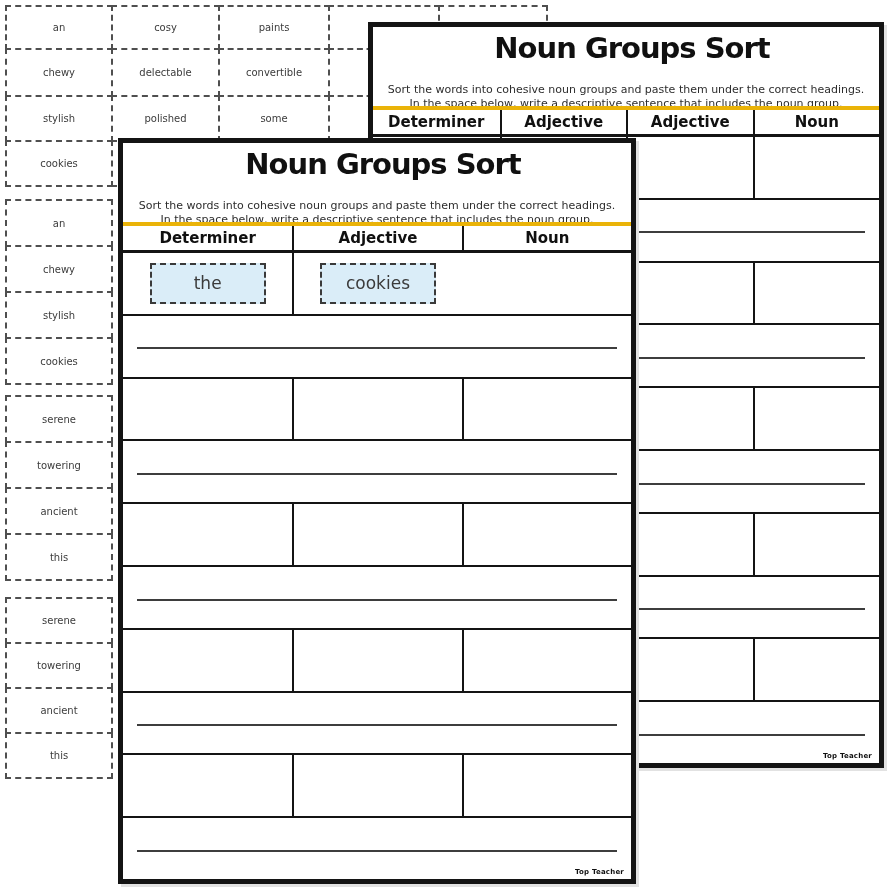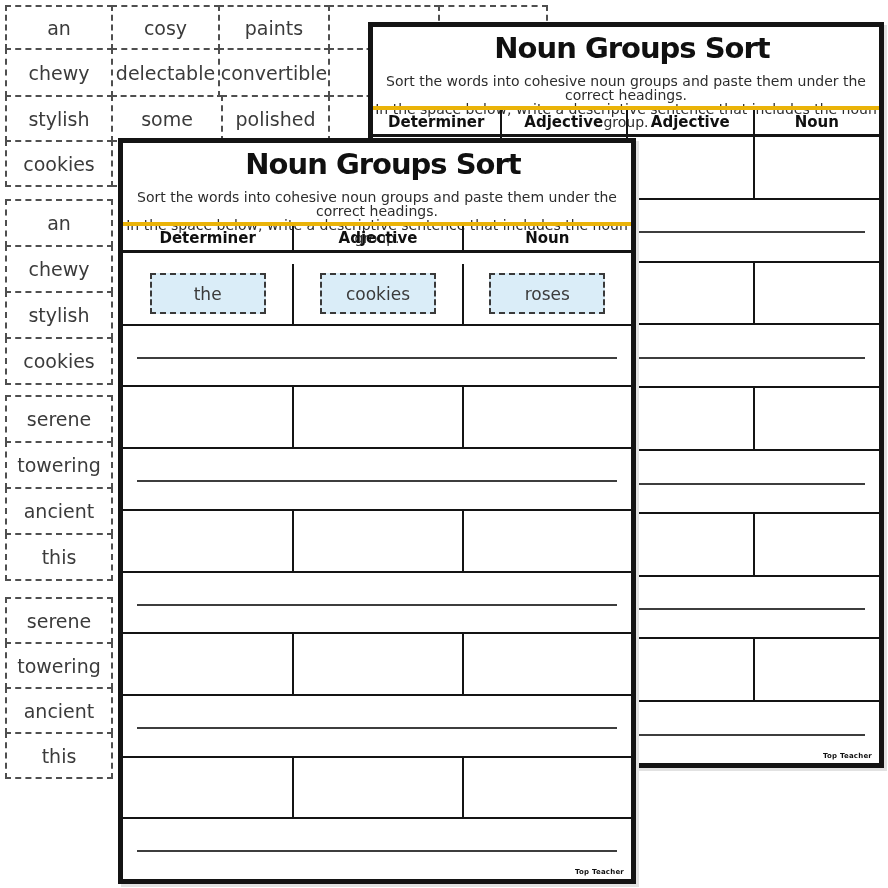--- a/index.html
+++ b/index.html
@@ -10,21 +10,21 @@
   }
   .canvas { position: relative; width: 888px; height: 888px; background: #ffffff; overflow: hidden; }
 
   
   .top-grid { position: absolute; left: 5px; top: 5px; display: flex; flex-direction: column; }
   .grid-row { display: flex; }
   .grid-row + .grid-row { margin-top: -2px; }
   .card {
     border: 2px dashed #4f4f4f; background: #ffffff;
     display: flex; align-items: center; justify-content: center;
-    font-size: 19px; color: #3b3b3b;
+    font-size: 10px; color: #3b3b3b;
   }
   .grid-row .card + .card { margin-left: -2px; }
 
   .card-group { position: absolute; left: 5px; display: flex; flex-direction: column; }
   .card-group .card { width: 108px; }
   .card-group .card + .card { margin-top: -2px; }
   .g0 { top: 199px; } .g1 { top: 395px; } .g2 { top: 597px; }
 
   
   .sheet {
@@ -33,21 +33,21 @@
     display: flex; flex-direction: column;
   }
   .back-sheet  { left: 368px; top: 22px;  width: 516px; height: 746px; }
   .front-sheet { left: 118px; top: 138px; width: 518px; height: 746px; }
 
   .title-block { height: 79px; padding-top: 5px; }
   .sheet-title {
     text-align: center; font-size: 29px; font-weight: bold;
     letter-spacing: -1px; line-height: 33px; color: #101010; padding-left: 12px;
   }
-  .sheet-instr { text-align: center; font-size: 14px; line-height: 13.8px; color: #2d2d2d; margin-top: 10px; }
+  .sheet-instr { text-align: center; font-size: 11px; line-height: 13.8px; color: #2d2d2d; margin-top: 18px; }
 
   .header-row { height: 31px; display: grid; border-top: 4px solid #eab308; border-bottom: 3px solid #141414; }
   .hcell { display: flex; align-items: center; justify-content: center; font-weight: bold; font-size: 15px; color: #101010; }
   .hcell + .hcell { border-left: 2px solid #141414; }
 
   .rows { flex: 1; display: flex; flex-direction: column; }
   .rows > div { flex: 1; border-bottom: 2px solid #141414; }
   .rows > div:last-child { border-bottom: none; }
   .row-cells { display: grid; }
   .cell { display: flex; align-items: center; justify-content: center; }
@@ -79,22 +79,22 @@
       </div>
       <div class="grid-row">
         <div class="card" style="width: 108px; height: 49px;">chewy</div>
         <div class="card" style="width: 109px; height: 49px;">delectable</div>
         <div class="card" style="width: 112px; height: 49px;">convertible</div>
         <div class="card" style="width: 112px; height: 49px;"></div>
         <div class="card" style="width: 110px; height: 49px;"></div>
       </div>
       <div class="grid-row">
         <div class="card" style="width: 108px; height: 47px;">stylish</div>
+        <div class="card" style="width: 109px; height: 47px;">polished</div>
         <div class="card" style="width: 112px; height: 47px;">some</div>
-        <div class="card" style="width: 109px; height: 47px;">polished</div>
         <div class="card" style="width: 112px; height: 47px;"></div>
         <div class="card" style="width: 110px; height: 47px;"></div>
       </div>
       <div class="grid-row">
         <div class="card" style="width: 108px; height: 47px;">cookies</div>
         <div class="card" style="width: 109px; height: 47px;"></div>
         <div class="card" style="width: 112px; height: 47px;"></div>
         <div class="card" style="width: 112px; height: 47px;"></div>
         <div class="card" style="width: 110px; height: 47px;"></div>
       </div>
@@ -190,30 +190,27 @@
         <div>Sort the words into cohesive noun groups and paste them under the correct headings.</div>
         <div>In the space below, write a descriptive sentence that includes the noun group.</div>
       </div>
     </div>
     <div class="header-row" id="front-headers" style="grid-template-columns: repeat(3, 1fr);">
         <div class="hcell">Determiner</div>
         <div class="hcell">Adjective</div>
         <div class="hcell">Noun</div>
       </div>
     <div class="rows" id="front-rows">
-        <div class="row-cells" style="grid-template-columns: repeat(3, 1fr); margin-top: 11px;">
+        <div class="row-cells" style="grid-template-columns: repeat(3, 1fr);">
           <div class="cell">
             <div class="placed">the</div>
           </div>
           <div class="cell">
             <div class="placed">cookies</div>
           </div>
-          <div class="cell">
-            <div class="placed">roses</div>
-          </div>
         </div>
         <div class="row-sentence">
           <div class="sentence-line"></div>
         </div>
         <div class="row-cells" style="grid-template-columns: repeat(3, 1fr);">
           <div class="cell"></div>
           <div class="cell"></div>
           <div class="cell"></div>
         </div>
         <div class="row-sentence">

